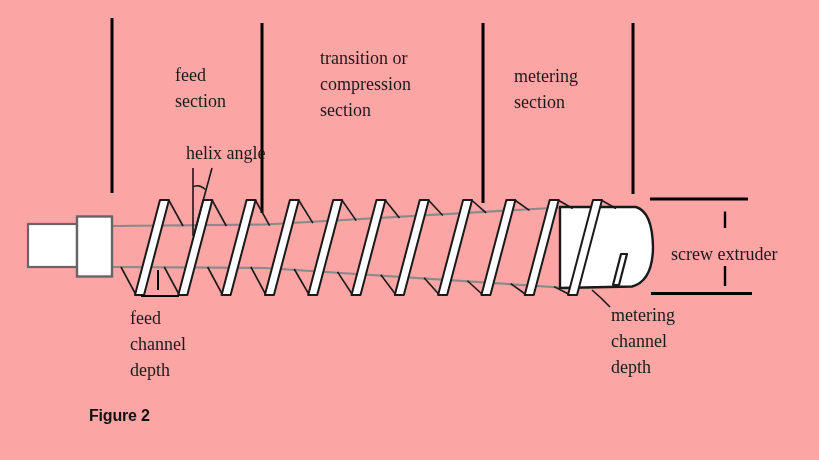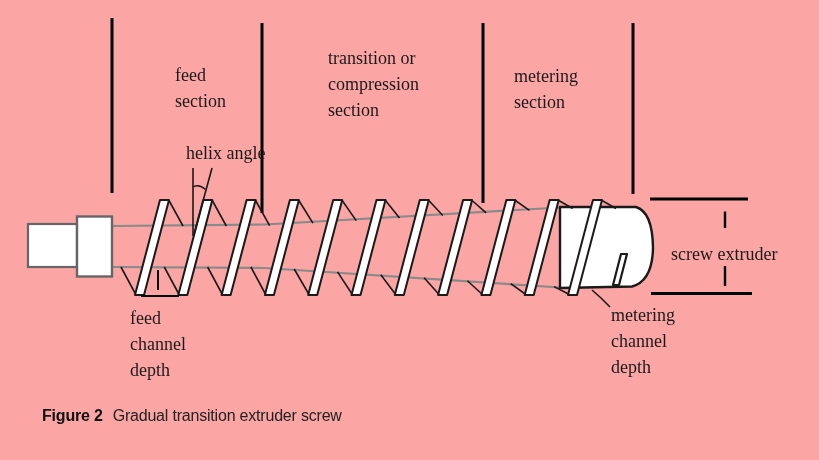--- a/index.html
+++ b/index.html
@@ -4,21 +4,21 @@
 <style>
   html,body{margin:0;padding:0;background:#ffffff;}
   .page{position:relative;width:819px;height:460px;background:#fca5a5;overflow:hidden;
         font-family:"Liberation Serif", serif;color:#1a1a1a;}
   .diagram-svg{position:absolute;left:0;top:0;}
   .lbl{position:absolute;font-size:18px;line-height:26px;color:#1a1a1a;white-space:nowrap;}
   .lbl span{display:block;}
   .caption{position:absolute;left:42px;top:407px;font-family:"Liberation Sans", sans-serif;
            font-size:16px;color:#222;display:flex;gap:10px;white-space:nowrap;
            letter-spacing:-0.2px;}
-  .caption strong{font-weight:bold;color:#111;}
+  .caption strong{font-weight:bold;color:#111;margin-left:47px;}
 </style>
 </head>
 <body>
 
 <div class="page">
 
   <svg class="diagram-svg" width="819" height="460" viewBox="0 0 819 460">
 
     <g stroke="#000000" stroke-width="3">
       <line x1="112" y1="18" x2="112" y2="193"></line>
@@ -87,21 +87,21 @@
       <path d="M193 187 Q199 183.5 205.5 189.5" stroke-width="1.4"></path>
       <path d="M592 290 L601 298 L610 307" stroke-width="1.6"></path>
     </g>
   </svg>
 
   <div class="lbl" style="left:175px;top:62px;">
     <span>feed</span>
     <span>section</span>
   </div>
 
-  <div class="lbl" style="left:328px;top:45px;">
+  <div class="lbl" style="left:320px;top:45px;">
     <span>transition or</span>
     <span>compression</span>
     <span>section</span>
   </div>
 
   <div class="lbl" style="left:514px;top:63px;">
     <span>metering</span>
     <span>section</span>
   </div>
 
@@ -120,16 +120,15 @@
   </div>
 
   <div class="lbl" style="left:611px;top:302px;">
     <span>metering</span>
     <span>channel</span>
     <span>depth</span>
   </div>
 
   <div class="caption">
     <strong>Figure 2</strong>
-    <span>Gradual transition extruder screw</span>
   </div>
 
 </div>
 
 </body></html>

